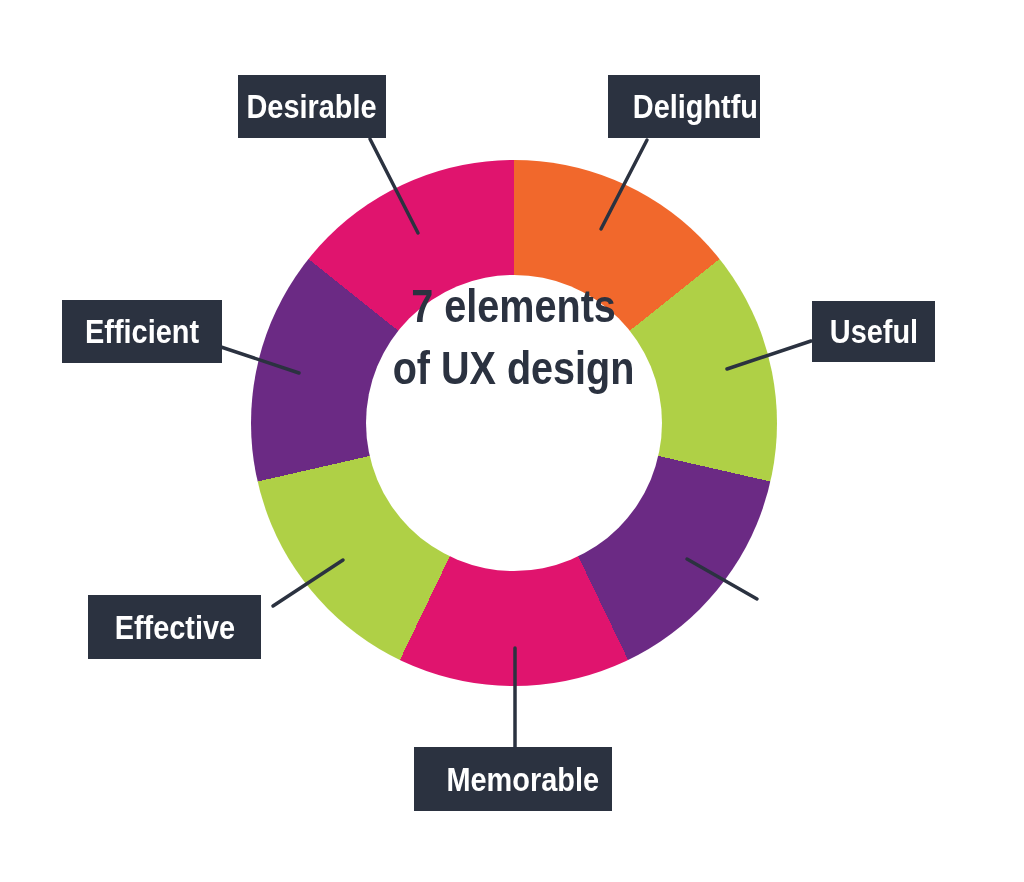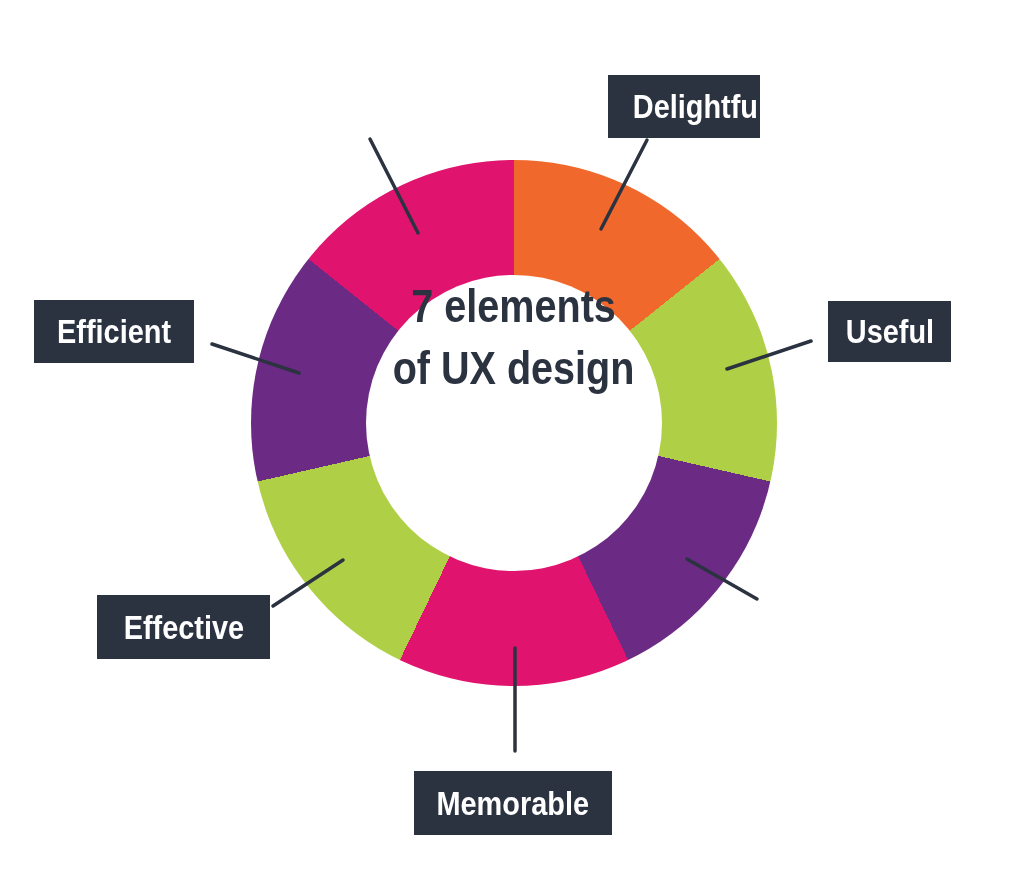--- a/index.html
+++ b/index.html
@@ -83,25 +83,25 @@
     font-size: 34px;
   }
   .label-box span {
     display: inline-block;
     transform: scaleX(0.85);
     transform-origin: center;
     white-space: nowrap;
   }
   .lb-desirable  { left: 238px; top: 75px;  width: 148px; height: 63px; }
   .lb-delightful { left: 608px; top: 75px;  width: 152px; height: 63px; padding-left: 31px; }
-  .lb-efficient  { left: 34px;  top: 300px; width: 160px; height: 63px; align-items: center; }
-  .lb-useful     { left: 812px; top: 301px; width: 123px; height: 61px; margin-left: 16px; }
-  .lb-effective  { left: 97px;  top: 595px; width: 173px; height: 64px; }
+  .lb-efficient  { left: 62px;  top: 300px; width: 160px; height: 63px; align-items: center; }
+  .lb-useful     { left: 812px; top: 301px; width: 123px; height: 61px; }
+  .lb-effective  { left: 88px;  top: 595px; width: 173px; height: 64px; }
   .lb-learnable  { left: 756px; top: 588px; width: 181px; height: 61px; }
-  .lb-memorable  { left: 414px; top: 771px; width: 198px; height: 64px; }
+  .lb-memorable  { left: 414px; top: 747px; width: 198px; height: 64px; justify-content: flex-end; }
 </style>
 </head>
 <body>
 
 <div class="canvas">
 
   <div class="donut" style="background: conic-gradient(rgb(241, 104, 44) 0deg, rgb(241, 104, 44) 51.4286deg, rgb(175, 208, 70) 51.4286deg, rgb(175, 208, 70) 102.857deg, rgb(107, 42, 132) 102.857deg, rgb(107, 42, 132) 154.286deg, rgb(224, 20, 110) 154.286deg, rgb(224, 20, 110) 205.714deg, rgb(175, 208, 70) 205.714deg, rgb(175, 208, 70) 257.143deg, rgb(107, 42, 132) 257.143deg, rgb(107, 42, 132) 308.571deg, rgb(224, 20, 110) 308.571deg, rgb(224, 20, 110) 360deg);">
     <div class="donut-hole">
       <div class="chart-title">
         <div>7 elements</div>
@@ -113,20 +113,23 @@
   <svg class="lines-overlay" viewBox="0 0 1024 882" xmlns="http://www.w3.org/2000/svg">
     <line class="leader" x1="370" y1="139" x2="418" y2="233"></line>
     <line class="leader" x1="647" y1="140" x2="601" y2="229"></line>
     <line class="leader" x1="212" y1="344" x2="299" y2="373"></line>
     <line class="leader" x1="811" y1="341" x2="727" y2="369"></line>
     <line class="leader" x1="273" y1="606" x2="343" y2="560"></line>
     <line class="leader" x1="757" y1="599" x2="687" y2="559"></line>
     <line class="leader" x1="515" y1="648" x2="515" y2="751"></line>
   </svg>
 
+  <div class="label-box lb-desirable">
+    <span>Desirable</span>
+  </div>
   <div class="label-box lb-delightful">
     <span>Delightful</span>
   </div>
   <div class="label-box lb-efficient">
     <span>Efficient</span>
   </div>
   <div class="label-box lb-useful">
     <span>Useful</span>
   </div>
   <div class="label-box lb-effective">

